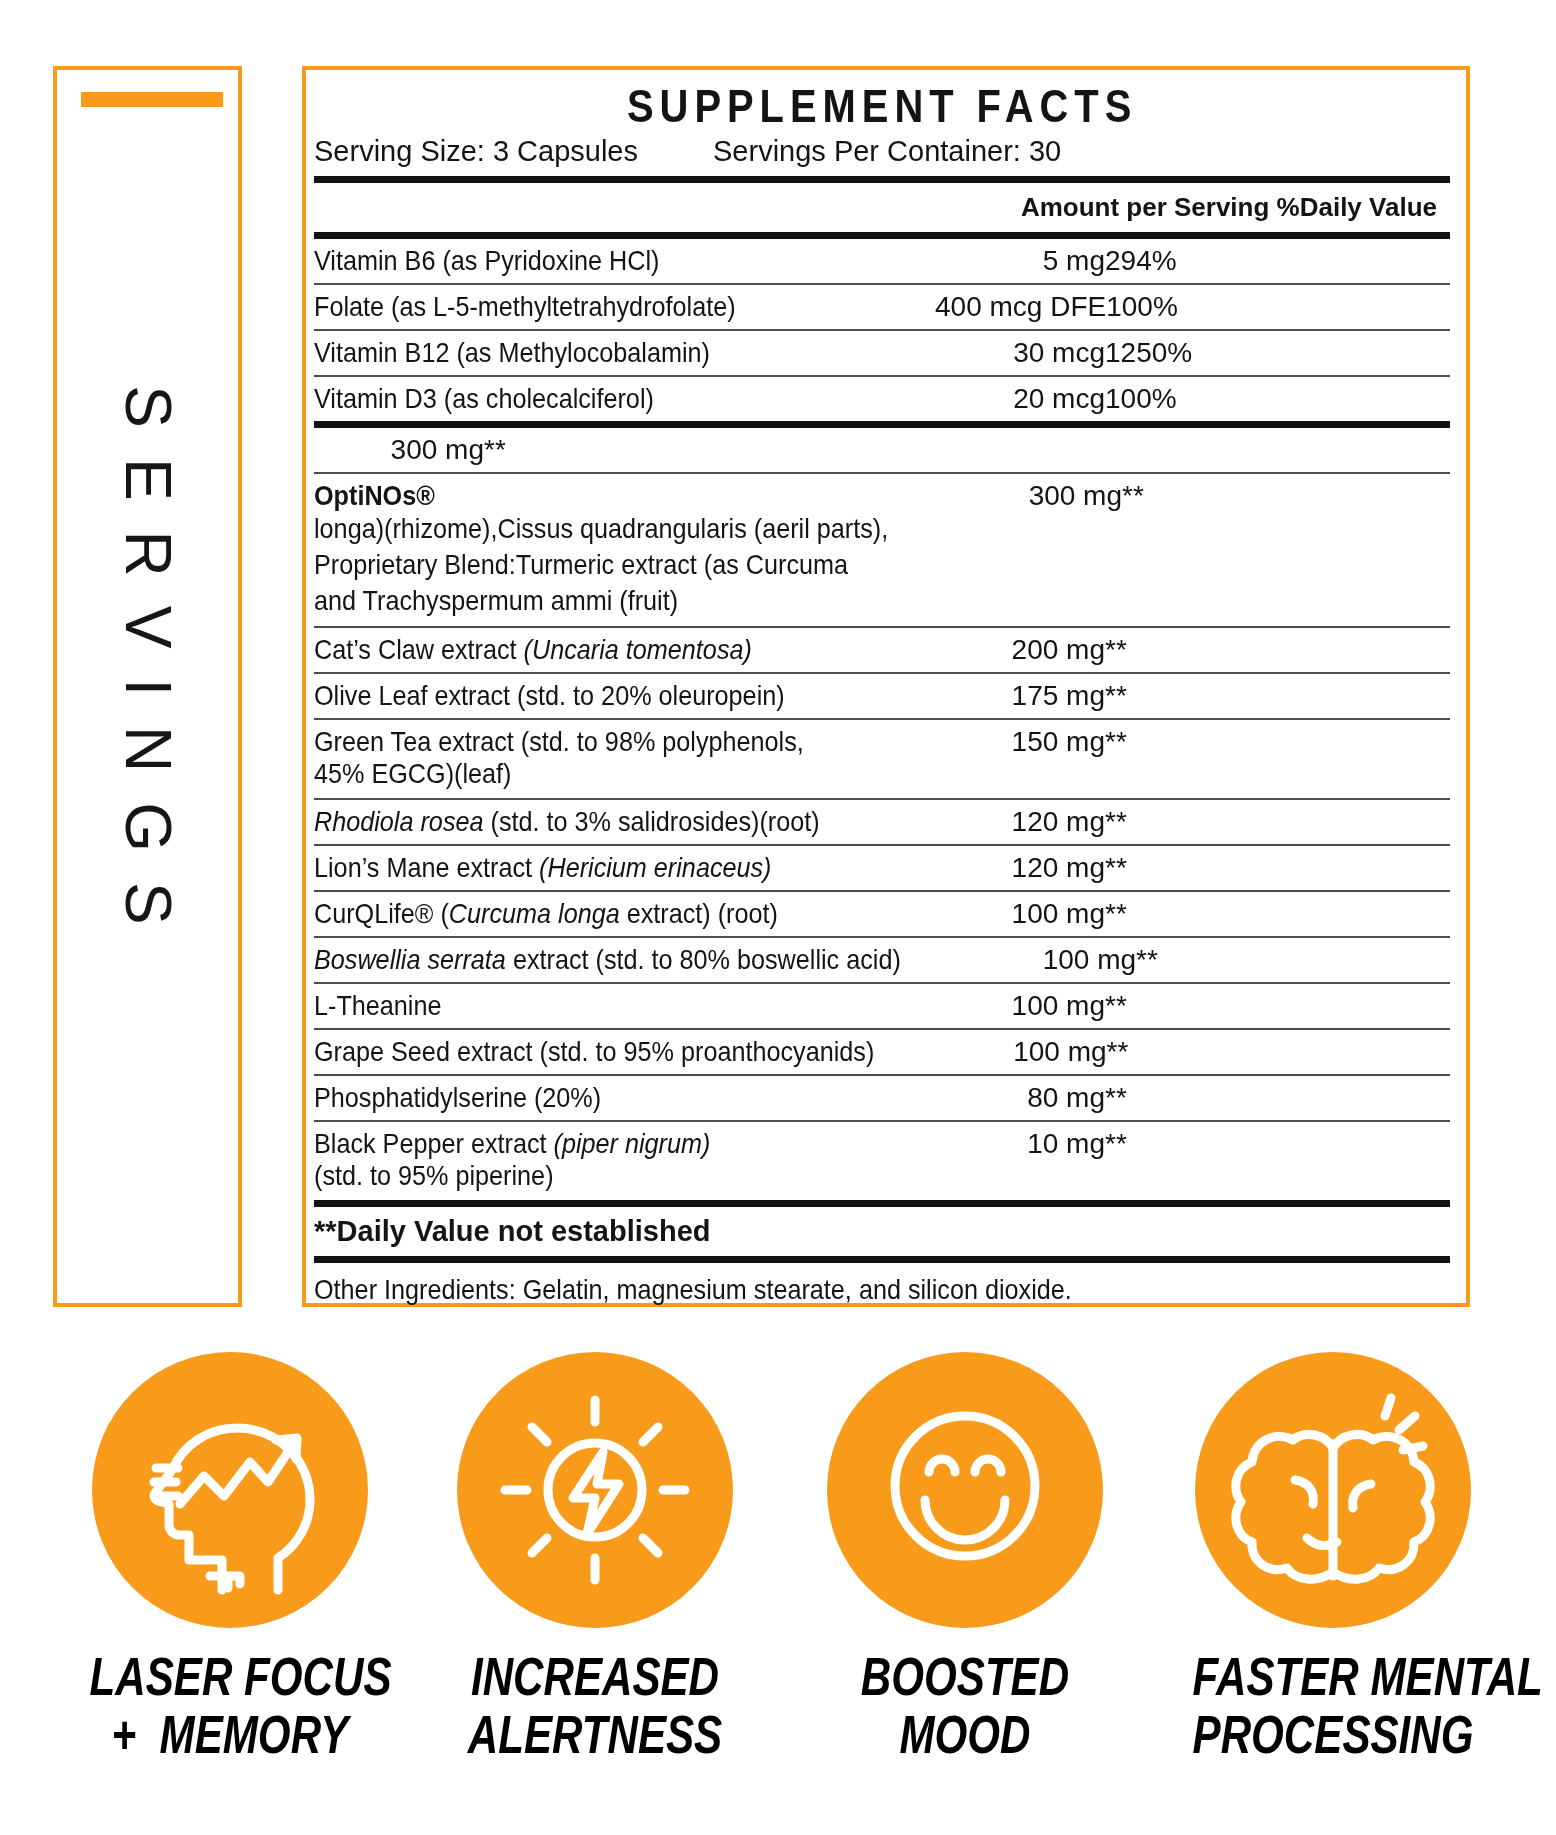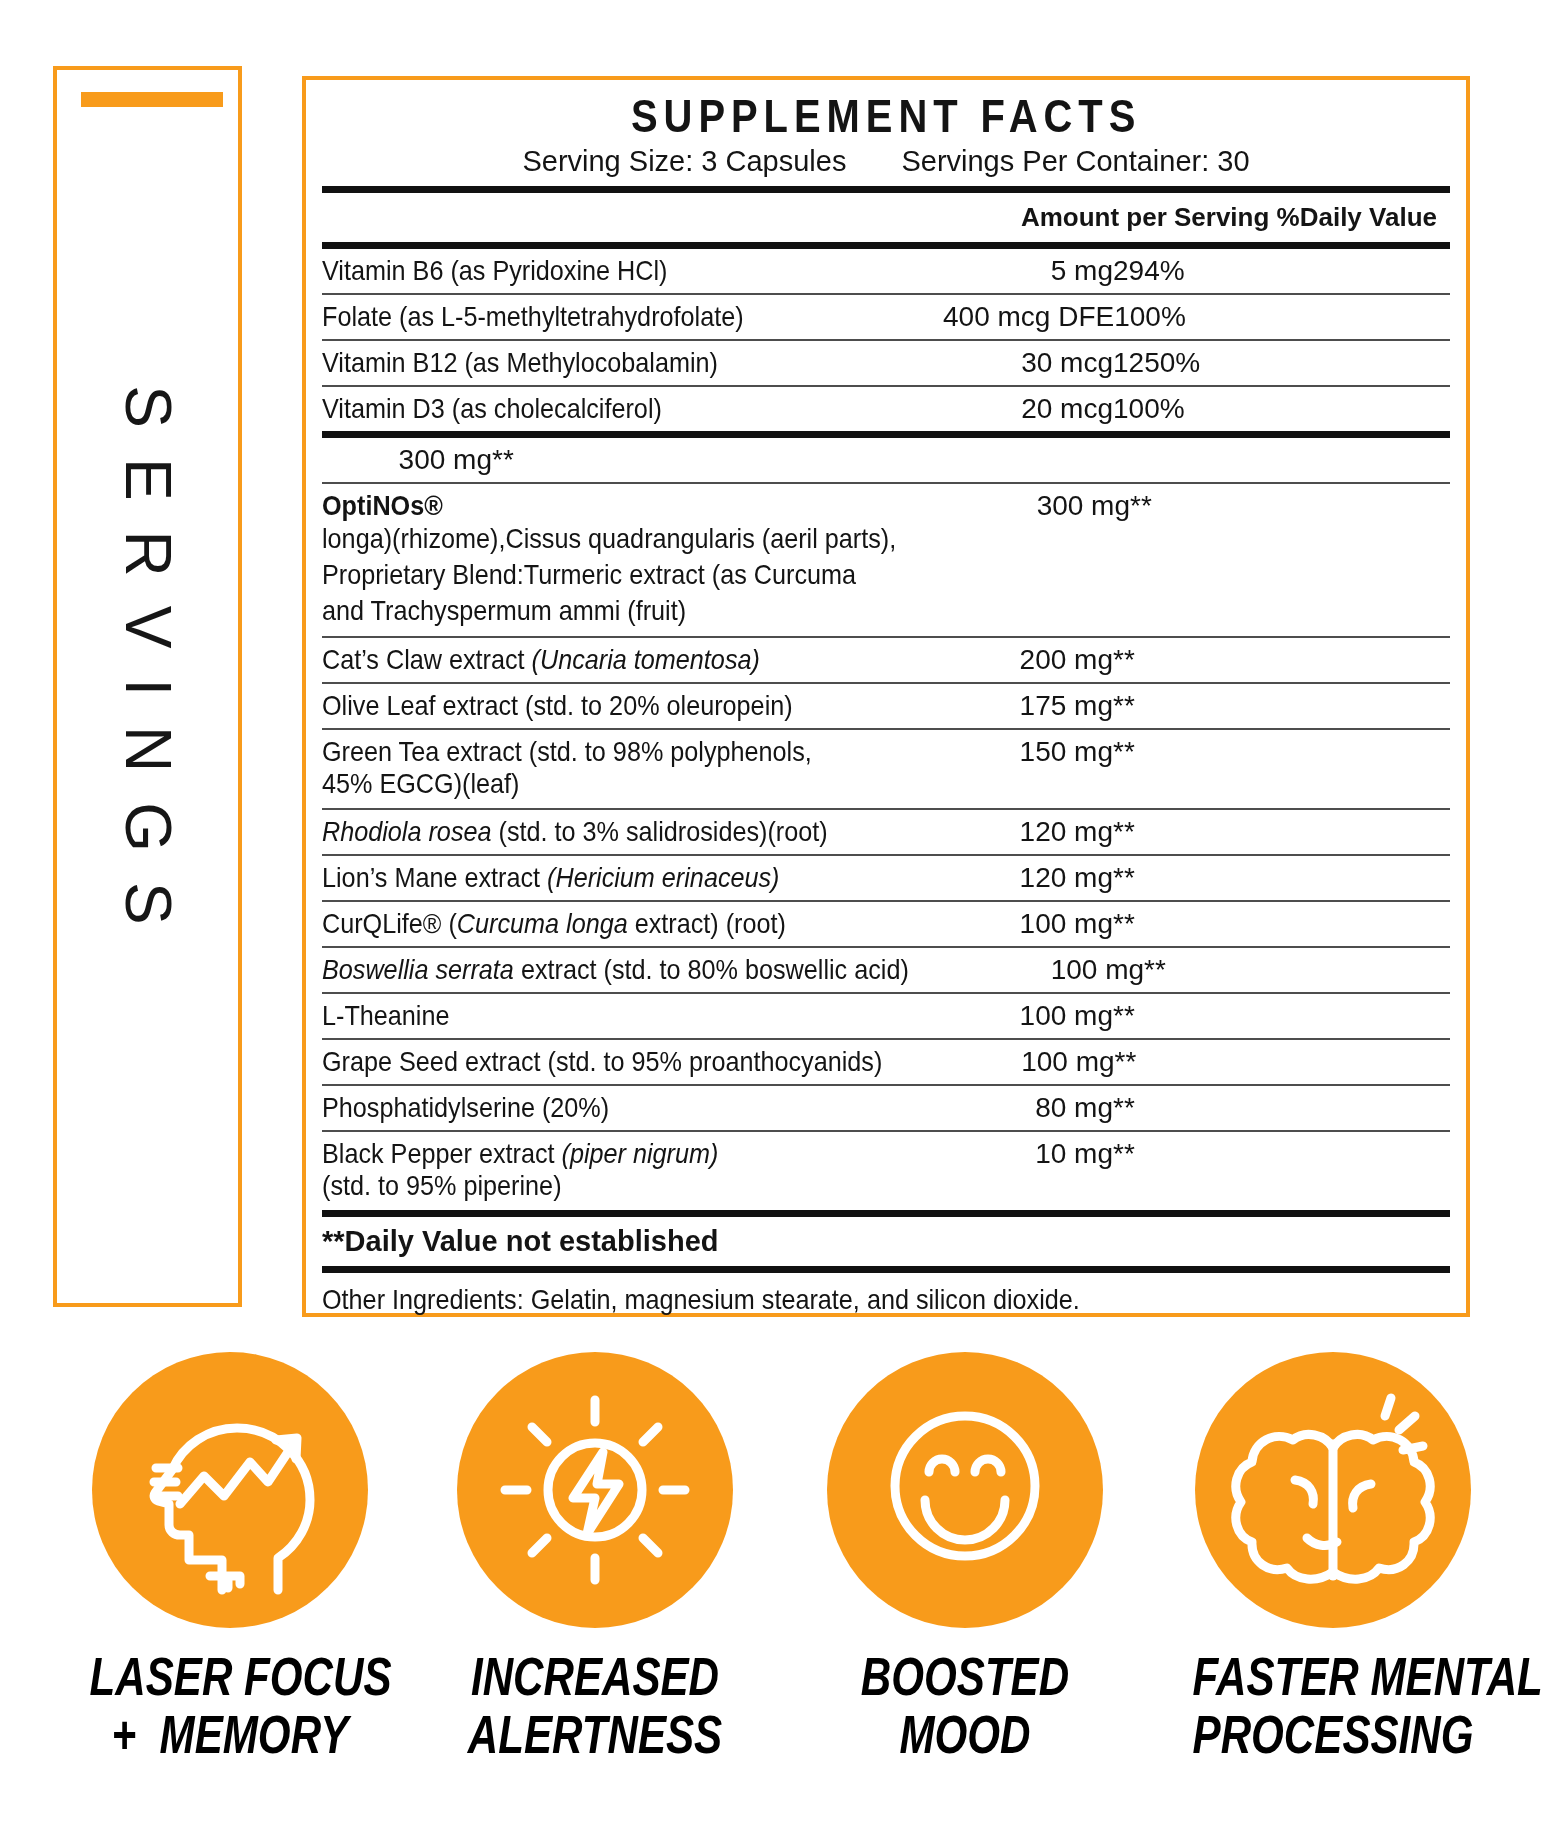--- a/index.html
+++ b/index.html
@@ -19,30 +19,30 @@
   }
   .count-bar{width:142px;height:15px;background:#F89B1B;margin:22px 0 0 24px;}
   .servings{
     position:absolute;left:50%;top:600px;
     transform:translate(-50%,-50%) rotate(90deg);
     white-space:nowrap;font-size:64px;font-weight:400;
     letter-spacing:30px;color:#161616;
   }
   
   .panel{
-    position:absolute;left:302px;top:76px;width:1168px;height:1241px;
-    border:4px solid #F89B1B;box-sizing:border-box;padding:6px 16px 0 16px;
+    position:absolute;left:302px;top:66px;width:1168px;height:1241px;
+    border:4px solid #F89B1B;box-sizing:border-box;padding:6px 16px 0 8px;
   }
   .ptitle{text-align:center;margin-top:2px;}
   .ptitle span{
     display:inline-block;font-size:47px;font-weight:bold;letter-spacing:7px;
     transform:scaleX(0.85);white-space:nowrap;
   }
   .psub{
-    display:flex;justify-content:center;gap:55px;
+    display:flex;gap:75px;
     font-size:29px;margin:2px 0 8px 0;
   }
   .rule-thick{height:7px;background:#111111;}
   .rule-thin{height:2px;background:#4d4d4d;}
   .colhead{
     text-align:right;font-weight:bold;font-size:26px;padding:9px 13px 9px 0;
   }
   .row{display:flex;align-items:flex-start;font-size:28px;line-height:30px;padding:7px 0;}
   .name{flex:0 0 621px;}
   .amt{flex:0 0 170px;text-align:right;white-space:nowrap;}

